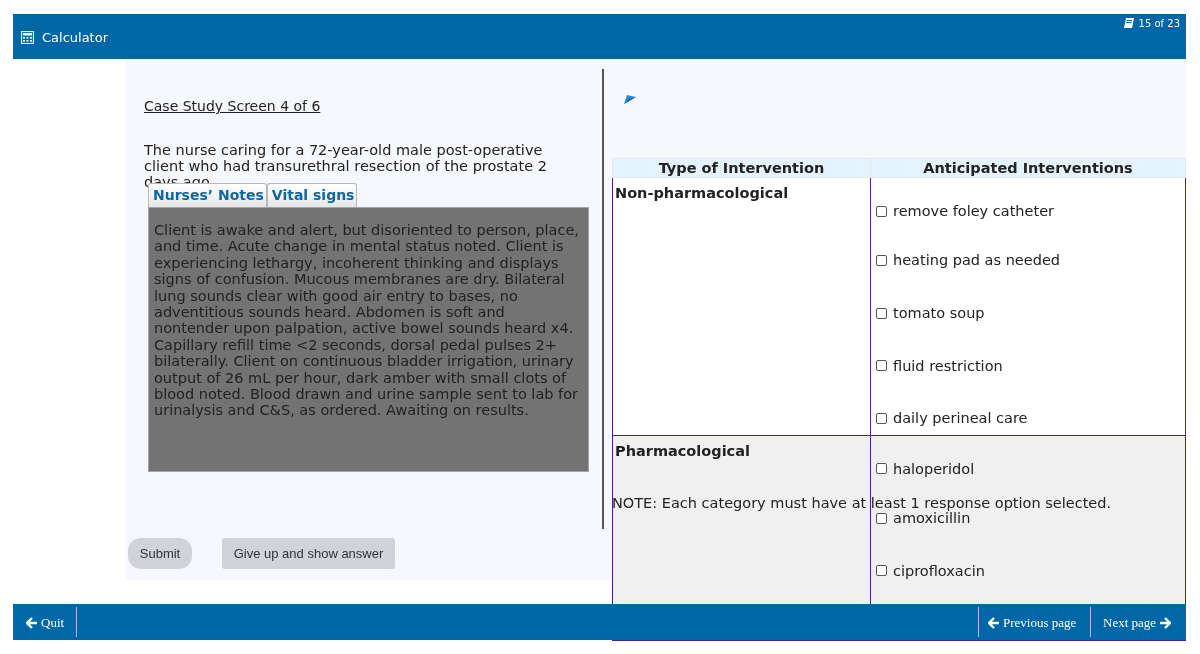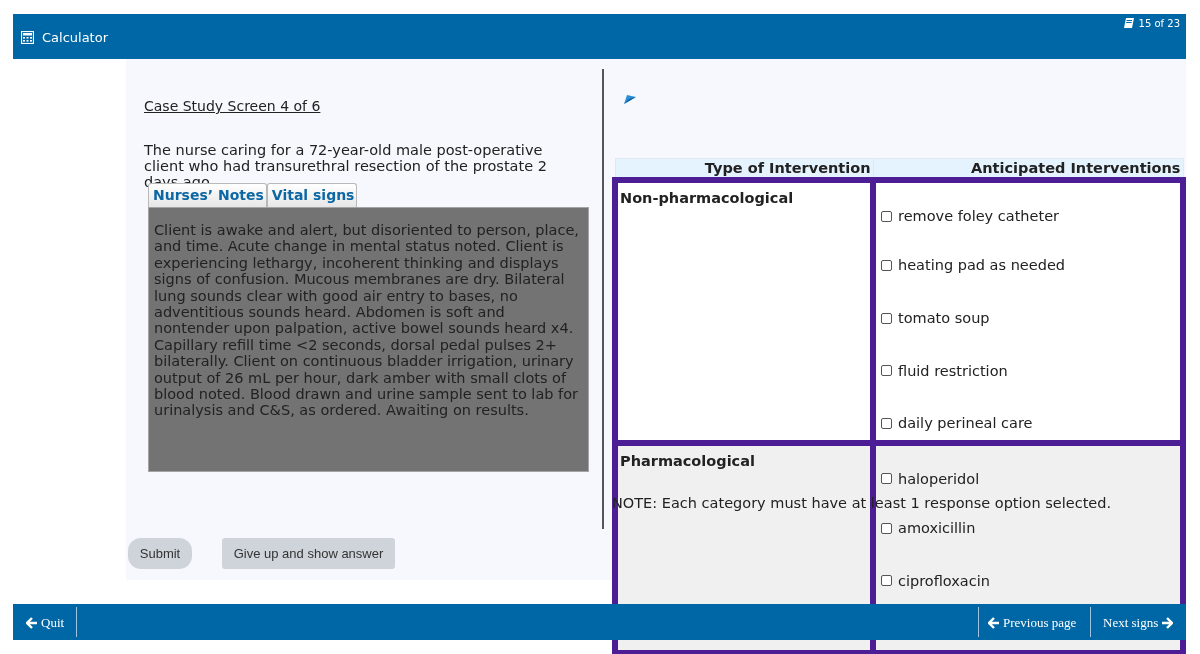--- a/index.html
+++ b/index.html
@@ -48,24 +48,24 @@
 
     .right { position: absolute; left: 486px; top: 0; width: 574px; }
     .instruction { position: absolute; top: 30px; left: 11px; width: 540px; font-size: 14.5px; line-height: 20px; color: #222; }
     .arrow-icon { display: inline-block; width: 14px; height: 12px; vertical-align: -1px; margin-right: 5px; margin-left: 0; }
 
     table.interventions {
       position: absolute; top: 99px; left: 0; width: 574px;
       border-collapse: collapse; font-size: 14.5px;
     }
     table.interventions th {
-      background: #e4f3fd; text-align: right; font-weight: bold; padding: 1px 2px;
+      background: #e4f3fd; text-align: center; font-weight: bold; padding: 1px 2px;
       border: 1px solid #e2e8ef; height: 19px; color: #222;
     }
-    table.interventions td { vertical-align: top; border: 6px solid #4c1d95; padding: 0 2px; }
+    table.interventions td { vertical-align: top; border: 1px solid #4c1d95; padding: 0 2px; }
     table.interventions td.cat { font-weight: bold; width: 258px; padding-top: 7px; color: #222; }
     tr.row-white td { background: #ffffff; }
     tr.row-grey td { background: #f0f0f0; }
     .opt { display: flex; align-items: center; height: 32.7px; gap: 6px; font-size: 14.5px; color: #222; padding-left: 3px; cursor: pointer; margin-top: 20px; }
     .opt:first-child { height: 26px; }
     .cb { width: 11px; height: 11px; border: 1px solid #555; border-radius: 2px; background: #fff; display: inline-block; flex: none; }
 
     .note { position: absolute; top: 436px; left: 0; font-size: 14.5px; color: #222; white-space: nowrap; }
 
     .btn {
@@ -211,18 +211,18 @@
   <div class="sep" style="left:63px;"></div>
   <div class="sep" style="left:965px;"></div>
   <div class="prev">
     <svg class="arr" viewBox="0 0 12 12">
       <path d="M6 1 L1 6 L6 11 M1.5 6 H11" stroke="#fff" stroke-width="2.4" fill="none"></path>
     </svg>
     <span>Previous page</span>
   </div>
   <div class="sep" style="left:1077px;"></div>
   <div class="next">
-    <span>Next signs</span>
+    <span>Next page</span>
     <svg class="arr" viewBox="0 0 12 12">
       <path d="M6 1 L11 6 L6 11 M10.5 6 H1" stroke="#fff" stroke-width="2.4" fill="none"></path>
     </svg>
   </div>
 </div>
 
 </body></html>

